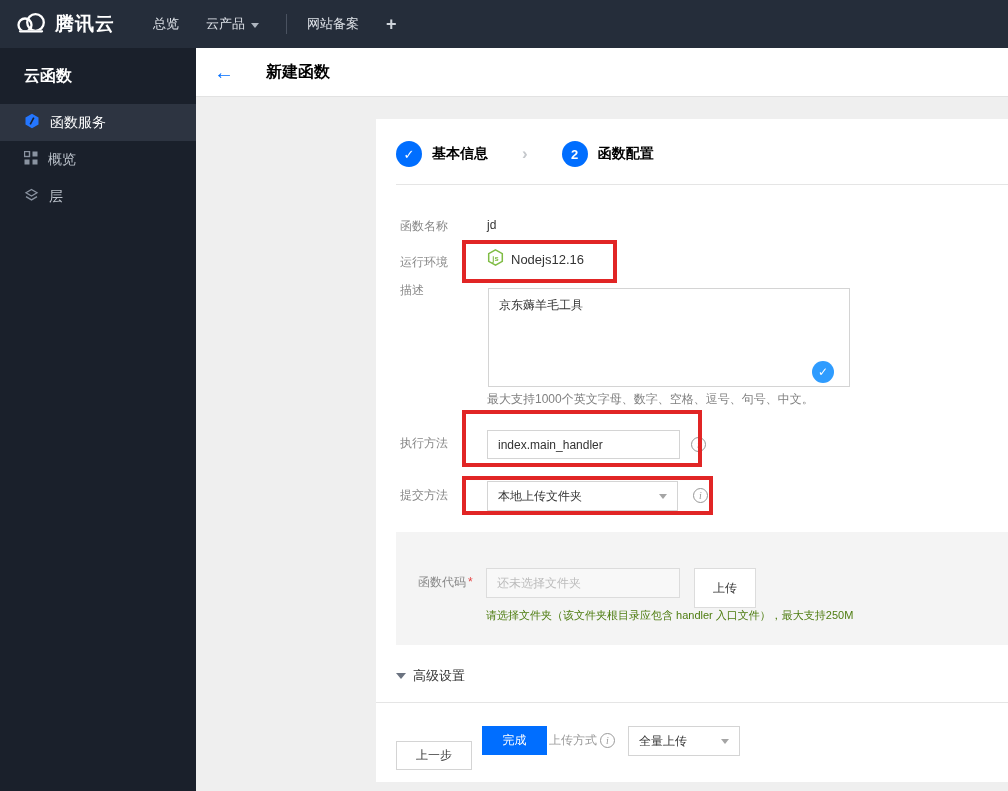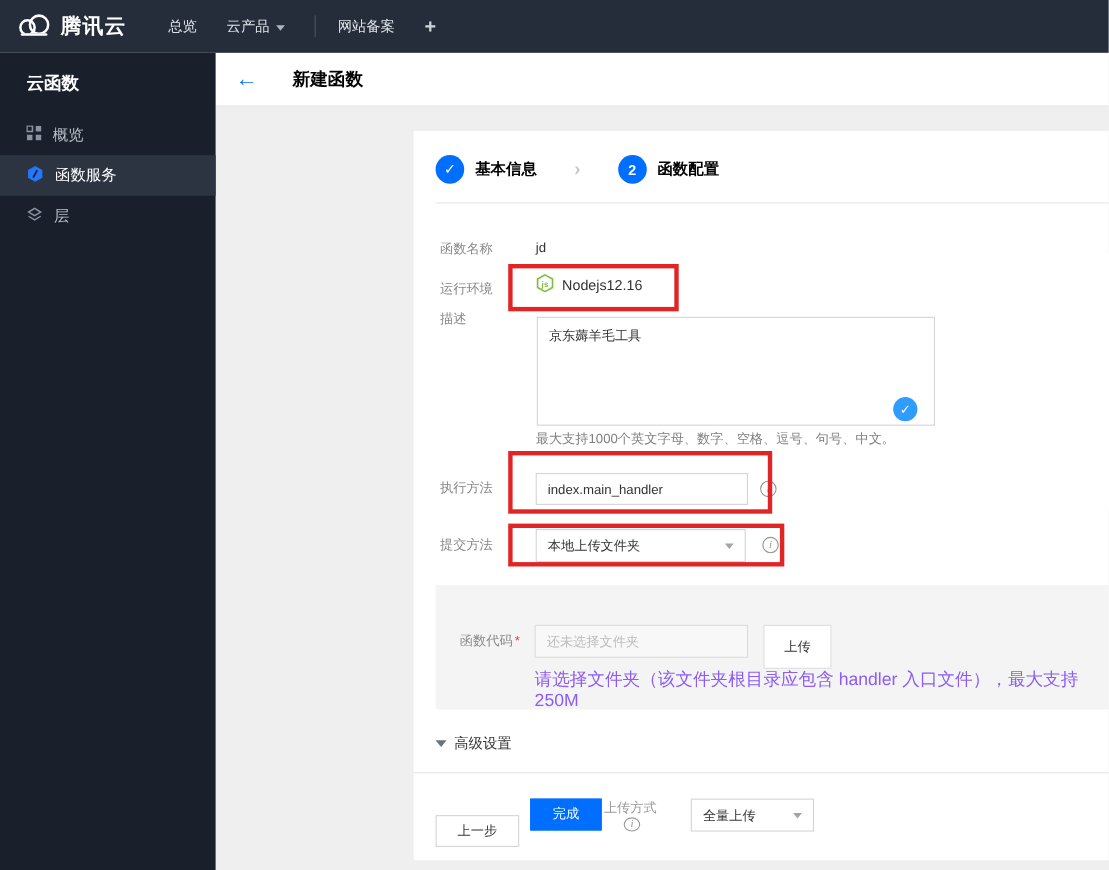--- a/index.html
+++ b/index.html
@@ -56,30 +56,30 @@
   .dropdown { position:absolute; border:1px solid #d4d4d4; background:#fff; display:flex; align-items:center; cursor:pointer; }
   .dropdown .dtxt { font-size:12px; color:#333; margin-left:10px; }
   .dropdown .dcaret { position:absolute; right:10px; width:0; height:0; border-left:4px solid transparent; border-right:4px solid transparent; border-top:5px solid #a5a5a5; }
 
   .gray-band { position:absolute; left:20px; top:413px; right:0; height:113px; background:#f4f4f4; }
   .band-label { position:absolute; left:22px; top:42px; color:#888; font-size:12px; }
   .req-star { color:#e54545; margin-left:2px; }
   .band-input { position:absolute; left:90px; top:36px; width:194px; height:30px; background:#f8f8f8; border:1px solid #dcdcdc; color:#bbb; font-size:12px; padding:0 10px; outline:none; font-family:"Liberation Sans","DejaVu Sans",sans-serif; }
   .band-input::placeholder { color:#bcbcbc; }
   .upload-btn { position:absolute; left:298px; top:36px; width:62px; height:40px; background:#fff; border:1px solid #dcdcdc; color:#333; font-size:12px; cursor:pointer; font-family:"Liberation Sans","DejaVu Sans",sans-serif; }
-  .band-hint { position:absolute; left:90px; top:76px; color:#8b5cf6; font-size:16px; }
+  .band-hint { position:absolute; left:90px; top:76px; color:#4d7c0f; font-size:11px; }
 
   .advanced { position:absolute; left:20px; top:548px; display:flex; align-items:center; cursor:pointer; }
   .adv-caret { width:0; height:0; border-left:5px solid transparent; border-right:5px solid transparent; border-top:6px solid #6b7380; margin-right:7px; }
   .adv-text { font-size:13px; color:#333; }
 
   .btn { position:absolute; height:29px; font-size:12px; cursor:pointer; font-family:"Liberation Sans","DejaVu Sans",sans-serif; }
   .btn-prev { left:20px; top:622px; width:76px; background:#fff; border:1px solid #d4d4d4; color:#333; }
   .btn-finish { left:106px; top:607px; width:65px; background:#006eff; border:1px solid #006eff; color:#fff; }
-  .upload-mode { position:absolute; left:173px; top:607px; height:29px; display:flex; align-items:center; color:#9a9a9a; font-size:12px;flex-direction:column; }
+  .upload-mode { position:absolute; left:173px; top:607px; height:29px; display:flex; align-items:center; color:#9a9a9a; font-size:12px; }
   .upload-mode .info-icon { position:static; margin-left:3px; border-color:#9a9a9a; color:#9a9a9a; }
 </style>
 </head>
 <body>
 
 <div class="topbar">
   <div class="brand">
     <span>
       <svg width="32" height="26" viewBox="0 0 32 26">
         <circle cx="11" cy="15" r="6.5" stroke="#ffffff" stroke-width="2.3" fill="none"></circle>
@@ -98,40 +98,40 @@
     </span>
     <span class="topnav-divider"></span>
     <span class="topnav-item">网站备案</span>
     <span class="topnav-plus">+</span>
   </div>
 </div>
 
 <div class="sidebar">
   <div class="sidebar-title">云函数</div>
 
+  <div class="side-item active">
+    <span>
+      <svg width="16" height="16" viewBox="0 0 16 16">
+        <polygon points="8,0.8 14.5,4.5 14.5,11.5 8,15.2 1.5,11.5 1.5,4.5" fill="#2476ff"></polygon>
+        <line x1="9.8" y1="4.6" x2="6.2" y2="11.4" stroke="#1a202b" stroke-width="1.6"></line>
+      </svg>
+    </span>
+    <span class="lbl">函数服务</span>
+  </div>
+
   <div class="side-item">
     <span>
       <svg width="14" height="14" viewBox="0 0 14 14">
         <rect x="0.5" y="0.5" width="5" height="5" fill="none" stroke="#8a93a1" stroke-width="1.4"></rect>
         <rect x="8.5" y="0.5" width="5" height="5" fill="#8a93a1"></rect>
         <rect x="0.5" y="8.5" width="5" height="5" fill="#8a93a1"></rect>
         <rect x="8.5" y="8.5" width="5" height="5" fill="#8a93a1"></rect>
       </svg>
     </span>
     <span class="lbl">概览</span>
-  </div>
-
-  <div class="side-item active">
-    <span>
-      <svg width="16" height="16" viewBox="0 0 16 16">
-        <polygon points="8,0.8 14.5,4.5 14.5,11.5 8,15.2 1.5,11.5 1.5,4.5" fill="#2476ff"></polygon>
-        <line x1="9.8" y1="4.6" x2="6.2" y2="11.4" stroke="#1a202b" stroke-width="1.6"></line>
-      </svg>
-    </span>
-    <span class="lbl">函数服务</span>
   </div>
 
   <div class="side-item">
     <span>
       <svg width="15" height="15" viewBox="0 0 15 15">
         <polygon points="7.5,1.5 13,4.8 7.5,8.1 2,4.8" fill="none" stroke="#8a93a1" stroke-width="1.3"></polygon>
         <polyline points="2,8.6 7.5,11.9 13,8.6" fill="none" stroke="#8a93a1" stroke-width="1.3"></polyline>
       </svg>
     </span>
     <span class="lbl">层</span>

